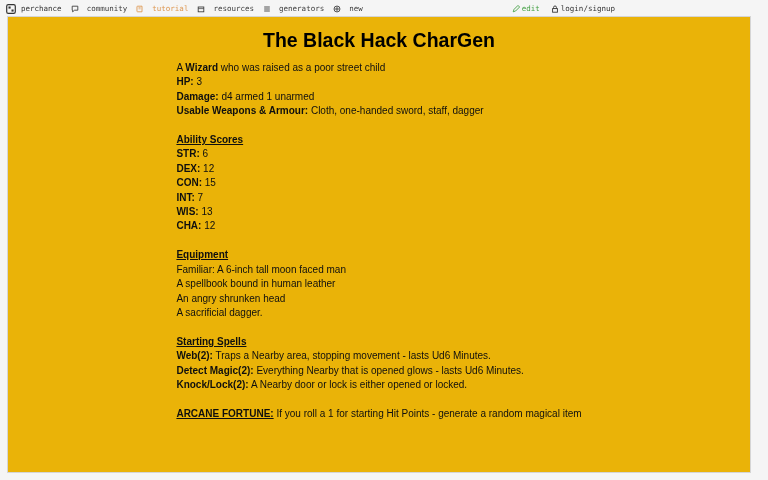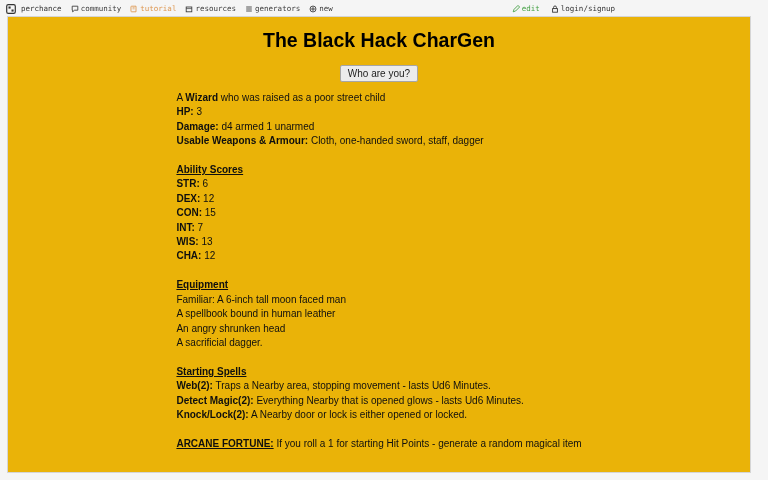--- a/index.html
+++ b/index.html
@@ -24,21 +24,21 @@
     display: flex; align-items: center;
     padding: 1px 6px 0 6px;
     gap: 9px;
     font-family: "DejaVu Sans Mono", "Liberation Mono", monospace;
     font-size: 7.5px;
     color: #3c3c3c;
     white-space: nowrap;
   }
   .brand { color: #333; cursor: pointer; }
   .nav-item {
-    display: inline-flex; align-items: center; gap: 2px;
+    display: inline-flex; align-items: center; gap: 8px;
     cursor: pointer; color: #3c3c3c;
   }
   .nav-item.highlight { color: var(--orange); }
   .nav-item .icon, .right-link .icon {
     display: inline-flex; align-items: center; line-height: 0;
   }
   .logo { display: inline-flex; line-height: 0; cursor: pointer; margin-right: -4px; }
   .topbar-right {
     margin-left: auto;
     display: flex; align-items: center; gap: 11px;
@@ -161,23 +161,20 @@
           <path d="M3.2 4.5V3a1.8 1.8 0 0 1 3.6 0v1.5" fill="none" stroke="currentColor" stroke-width="1.1"></path>
         </svg>
       </span>
       <span>login/signup</span>
     </span>
   </div>
 </div>
 
 <div class="panel">
   <h1 class="title">The Black Hack CharGen</h1>
-  <div class="btn-row">
-    <button class="gen-btn">Who are you?</button>
-  </div>
   <div class="output" id="output">
       <div class="line"><span>A </span><span class="b">Wizard</span><span> who was raised as a poor street child</span></div>
       <div class="line"><span class="b">HP:</span><span> 3</span></div>
       <div class="line"><span class="b">Damage:</span><span> d4 armed 1 unarmed</span></div>
       <div class="line"><span class="b">Usable Weapons &amp; Armour:</span><span> Cloth, one-handed sword, staff, dagger</span></div>
       <div class="line">&nbsp;</div>
       <div class="line"><span class="hdr">Ability Scores</span></div>
       <div class="line"><span class="b">STR:</span><span> 6</span></div>
       <div class="line"><span class="b">DEX:</span><span> 12</span></div>
       <div class="line"><span class="b">CON:</span><span> 15</span></div>

